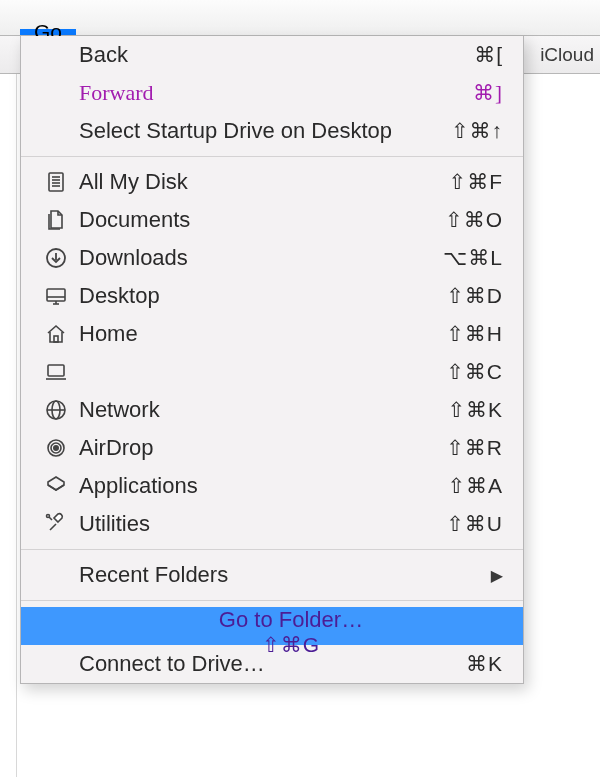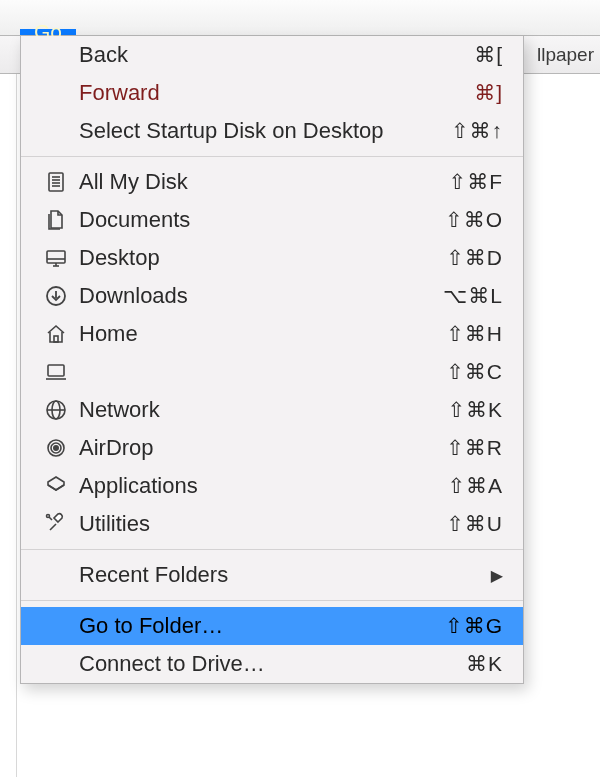--- a/index.html
+++ b/index.html
@@ -22,21 +22,21 @@
   .menubar-spacer { width: 20px; }
   .menubar-item {
     padding: 0 14px;
     display: flex;
     align-items: center;
     font-size: 21px;
     color: #282828;
   }
   .menubar-item.selected {
     background: #0a7aff;
-    color: #fef9c3;
+    color: #000000;
     margin-top: 29px;
   }
   .toolbar-strip {
     position: absolute;
     top: 36px;
     left: 0;
     right: 0;
     height: 38px;
     background: linear-gradient(#f7f6f7, #ecebec);
     border-bottom: 1px solid #b7b7b7;
@@ -75,22 +75,22 @@
   }
   .menu-row {
     display: flex;
     align-items: center;
     height: 38px;
     padding: 0 20px 0 20px;
     font-size: 22px;
     color: #2a2a2a;
     white-space: nowrap;
   }
-  .menu-row.disabled { color: #7f1d1d; }
-  .menu-row.highlight { background: #3e98fe; color: #000000; }
+  .menu-row.disabled { color: #a21caf; font-family: Liberation Serif, serif; }
+  .menu-row.highlight { background: #3e98fe; color: #4c1d95; flex-direction: column; }
   .menu-row .icon {
     width: 30px;
     display: inline-flex;
     justify-content: center;
     align-items: center;
     margin-right: 8px;
     flex: 0 0 30px;
   }
   .menu-row .label { flex: 0 0 auto; }
   .menu-row .spacer { flex: 1 1 auto; }
@@ -115,42 +115,42 @@
 </style>
 </head>
 <body>
 
 <div class="menubar">
   <div class="menubar-spacer"></div>
   <div class="menubar-item selected">Go</div>
 </div>
 
 <div class="toolbar-strip">
-  <span>llpaper</span>
+  <span>iCloud</span>
 </div>
 <div class="content-white">
   <div class="vline"></div>
 </div>
 
 <div class="dropdown">
 
   <div class="menu-row no-icon-pad">
     <span class="label">Back</span>
     <span class="spacer"></span>
     <span class="shortcut">⌘[</span>
   </div>
 
   <div class="menu-row no-icon-pad disabled">
     <span class="label">Forward</span>
     <span class="spacer"></span>
     <span class="shortcut">⌘]</span>
   </div>
 
   <div class="menu-row no-icon-pad">
-    <span class="label">Select Startup Disk on Desktop</span>
+    <span class="label">Select Startup Drive on Desktop</span>
     <span class="spacer"></span>
     <span class="shortcut">⇧⌘↑</span>
   </div>
 
   <div class="menu-sep"></div>
 
   <div class="menu-row">
     <span class="icon">
       <svg viewBox="0 0 24 24" fill="none" stroke="#444" stroke-width="1.6">
         <rect x="5" y="3" width="14" height="18" rx="1"></rect>
@@ -173,47 +173,47 @@
           <path d="M5 6v15h11"></path>
       </svg>
     </span>
     <span class="label">Documents</span>
     <span class="spacer"></span>
     <span class="shortcut">⇧⌘O</span>
   </div>
 
   <div class="menu-row">
     <span class="icon">
+      <svg viewBox="0 0 24 24" fill="none" stroke="#444" stroke-width="1.8">
+        <circle cx="12" cy="12" r="9"></circle>
+          <line x1="12" y1="7" x2="12" y2="14"></line>
+          <polyline points="8,12 12,16 16,12"></polyline>
+      </svg>
+    </span>
+    <span class="label">Downloads</span>
+    <span class="spacer"></span>
+    <span class="shortcut">⌥⌘L</span>
+  </div>
+
+  <div class="menu-row">
+    <span class="icon">
       <svg viewBox="0 0 24 24" fill="none" stroke="#444" stroke-width="1.6">
         <rect x="3" y="5" width="18" height="12" rx="1"></rect>
           <line x1="3" y1="13" x2="21" y2="13"></line>
           <line x1="9" y1="20" x2="15" y2="20"></line>
           <line x1="12" y1="17" x2="12" y2="20"></line>
       </svg>
     </span>
     <span class="label">Desktop</span>
     <span class="spacer"></span>
     <span class="shortcut">⇧⌘D</span>
   </div>
 
   <div class="menu-row">
     <span class="icon">
-      <svg viewBox="0 0 24 24" fill="none" stroke="#444" stroke-width="1.8">
-        <circle cx="12" cy="12" r="9"></circle>
-          <line x1="12" y1="7" x2="12" y2="14"></line>
-          <polyline points="8,12 12,16 16,12"></polyline>
-      </svg>
-    </span>
-    <span class="label">Downloads</span>
-    <span class="spacer"></span>
-    <span class="shortcut">⌥⌘L</span>
-  </div>
-
-  <div class="menu-row">
-    <span class="icon">
       <svg viewBox="0 0 24 24" fill="none" stroke="#444" stroke-width="1.6">
         <path d="M4 11l8-7 8 7"></path>
           <path d="M6 10v10h12V10"></path>
           <rect x="10" y="14" width="4" height="6"></rect>
       </svg>
     </span>
     <span class="label">Home</span>
     <span class="spacer"></span>
     <span class="shortcut">⇧⌘H</span>
   </div>

